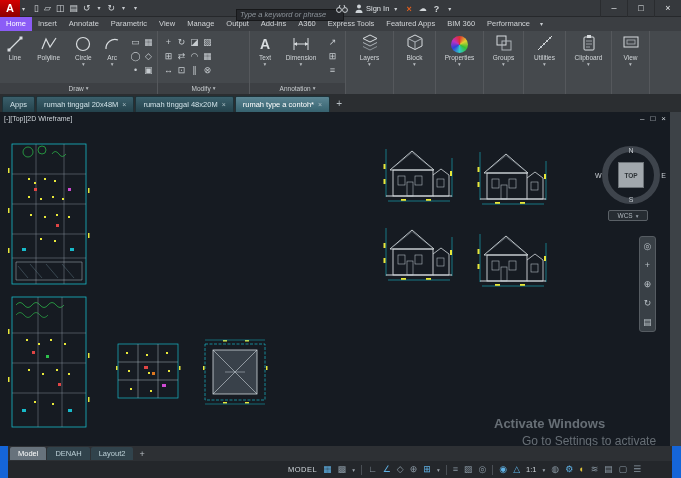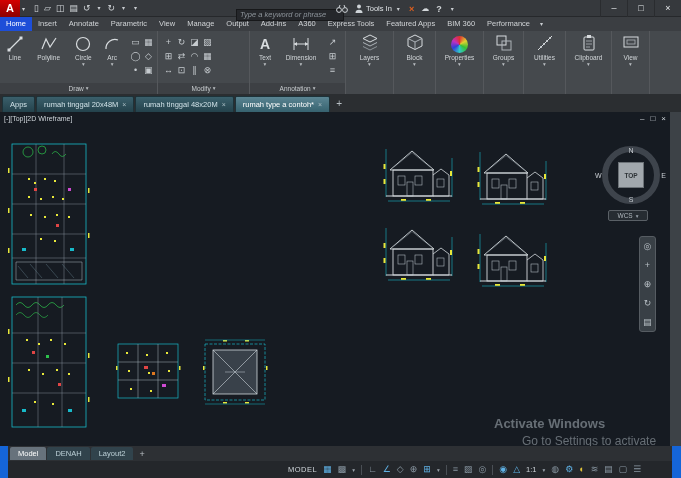--- a/index.html
+++ b/index.html
@@ -28,21 +28,21 @@
   .exch { color:#e2601e; font-weight:bold; font-size:9px; }
   .helpq { color:#d3d7da; font-size:9px; font-weight:bold; }
   .winbtns { position:absolute; right:0; top:0; height:17px; display:flex; }
   .winbtn { width:27px; height:17px; color:#e6e9eb; font-size:9px; text-align:center;
             line-height:16px; border-left:1px solid #2a2c2f; }
 
   
   .ribbontabs { position:absolute; left:0; top:17px; width:681px; height:14px;
                 background:#3b3e42; display:flex; align-items:stretch; z-index:29; }
   .rtab { padding:0 6px; font-size:7.5px; color:#d0d3d6; line-height:14px; }
-  .rtab.active { background:#1d4ed8; color:#ffffff; }
+  .rtab.active { background:#8b5cf6; color:#ffffff; }
   .rtab-dd { margin-left:4px; color:#c9cdd1; font-size:6px; line-height:14px; }
 
   
   .ribbon { position:absolute; left:0; top:31px; width:681px; height:63px;
             background:#45494d; display:flex; z-index:28; }
   .panel { height:63px; border-right:1px solid #55585c; display:flex;
            flex-direction:column; position:relative; }
   .pbody { flex:1; display:flex; align-items:stretch; padding-top:2px; }
   .plabel { height:11px; background:#3d4044; font-size:6.5px; color:#c9cdd0;
             display:flex; align-items:center; justify-content:center; gap:2px; }
@@ -158,21 +158,21 @@
     <svg width="12" height="9" viewBox="0 0 12 9">
       <circle cx="3" cy="6" r="2.4" fill="none" stroke="#cfd4d8" stroke-width="1"></circle>
       <circle cx="9" cy="6" r="2.4" fill="none" stroke="#cfd4d8" stroke-width="1"></circle>
       <path d="M3,3.5 L4,1 M9,3.5 L8,1" stroke="#cfd4d8" stroke-width="1" fill="none"></path>
     </svg>
     <div class="signin">
       <svg width="8" height="9" viewBox="0 0 8 9">
         <circle cx="4" cy="2.4" r="2" fill="#cfd4d8"></circle>
         <path d="M0.5,9 a3.5,3.2 0 0 1 7,0 Z" fill="#cfd4d8"></path>
       </svg>
-      <span>Tools In</span>
+      <span>Sign In</span>
       <span class="tb-dd">▾</span>
     </div>
     <span class="exch">×</span>
     <span>☁</span>
     <span class="helpq">?</span>
     <span class="tb-dd">▾</span>
   </div>
   <div class="winbtns">
     <span class="winbtn">–</span>
     <span class="winbtn">□</span>

